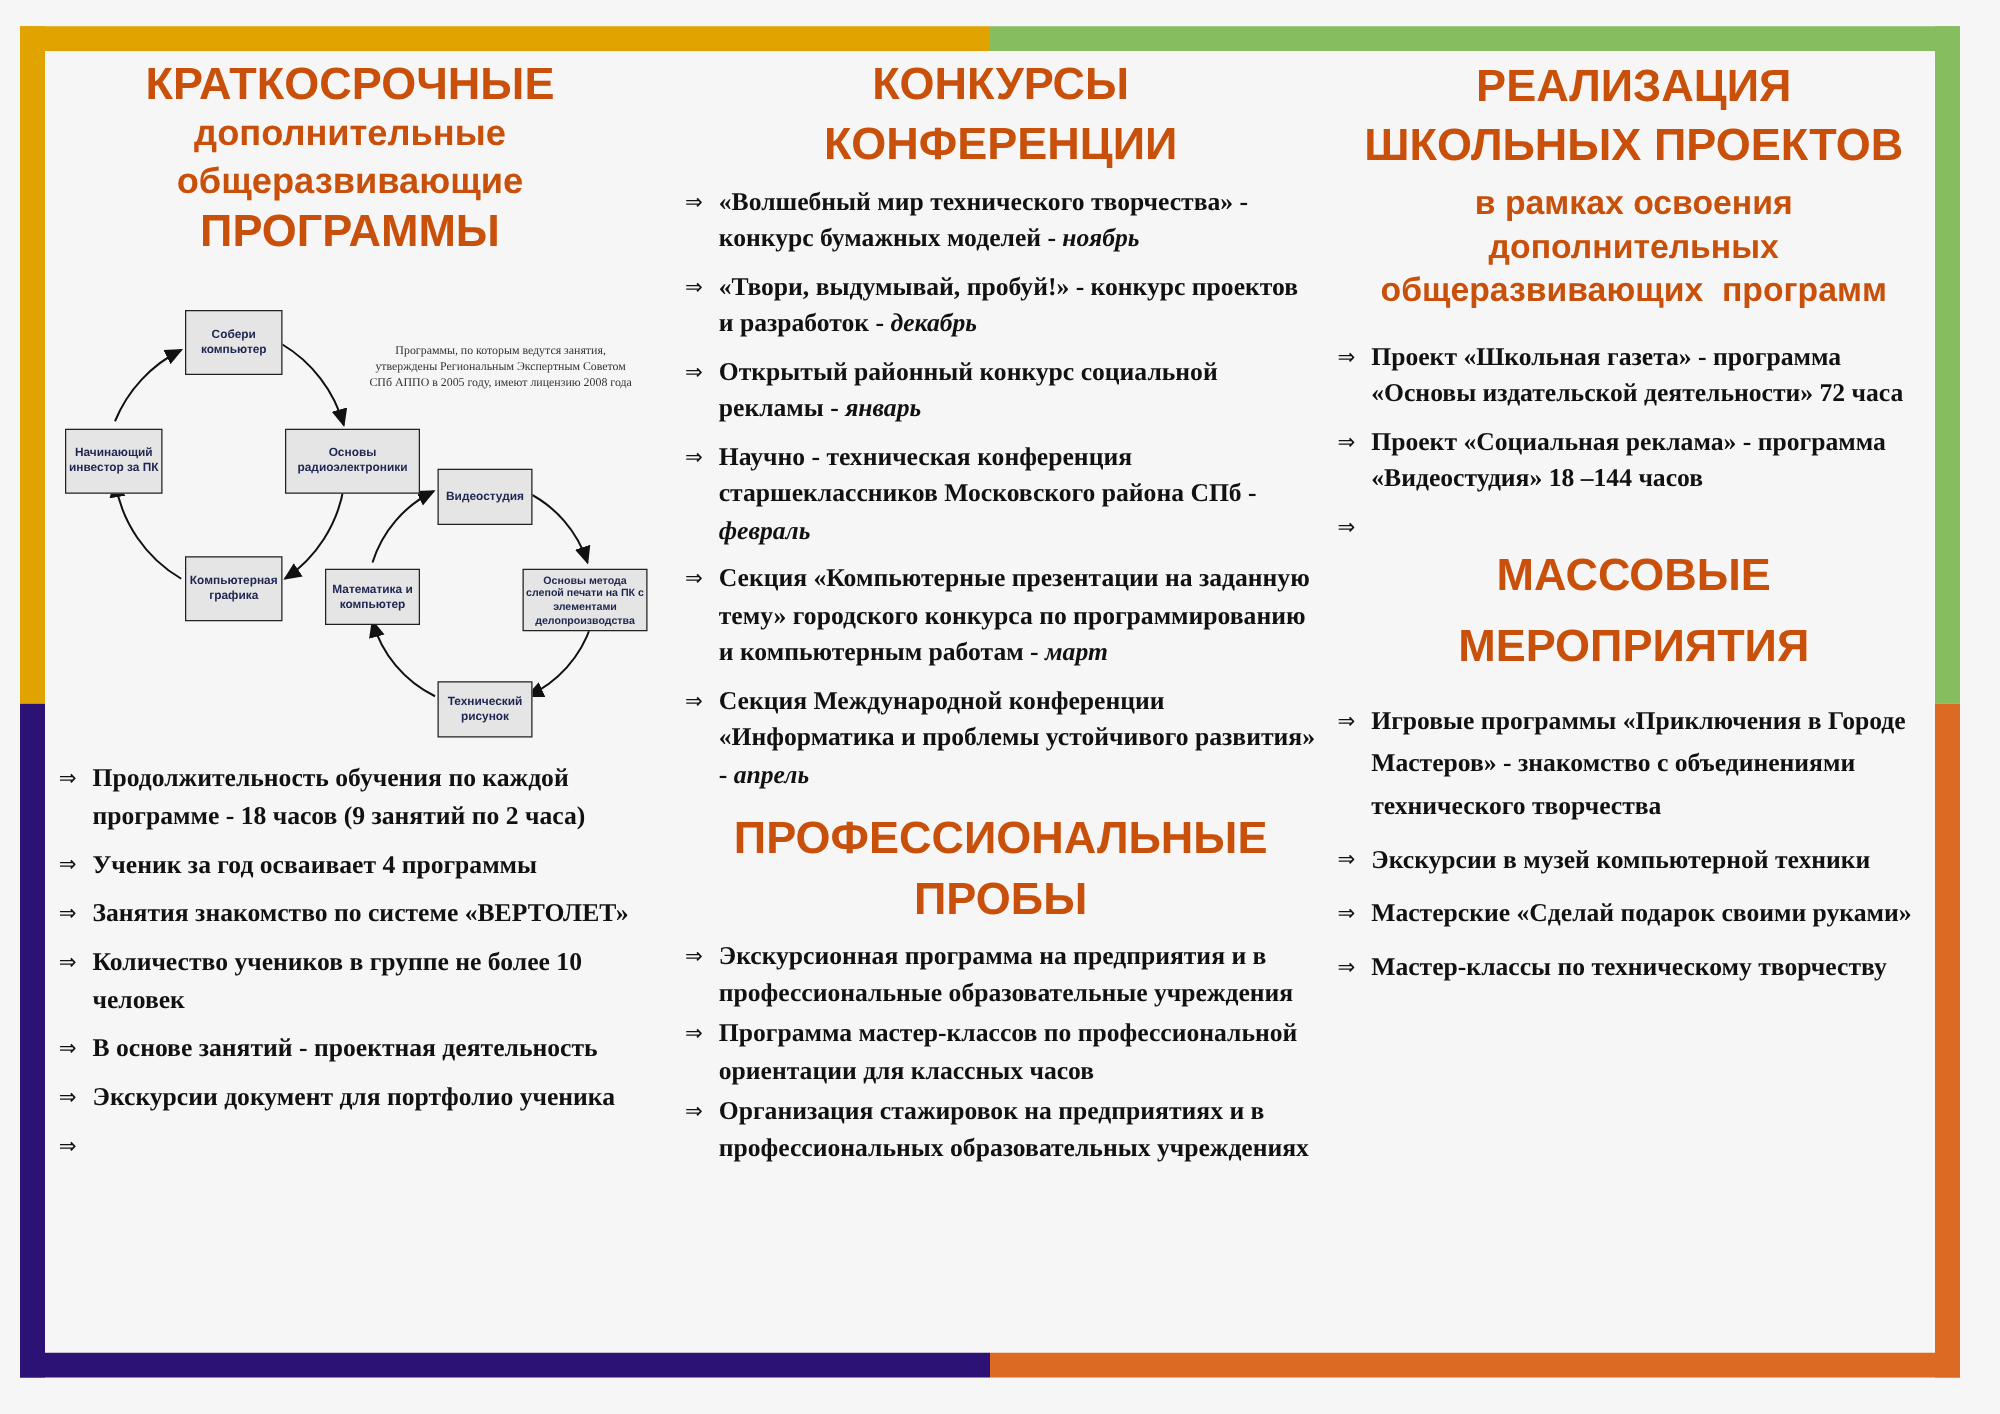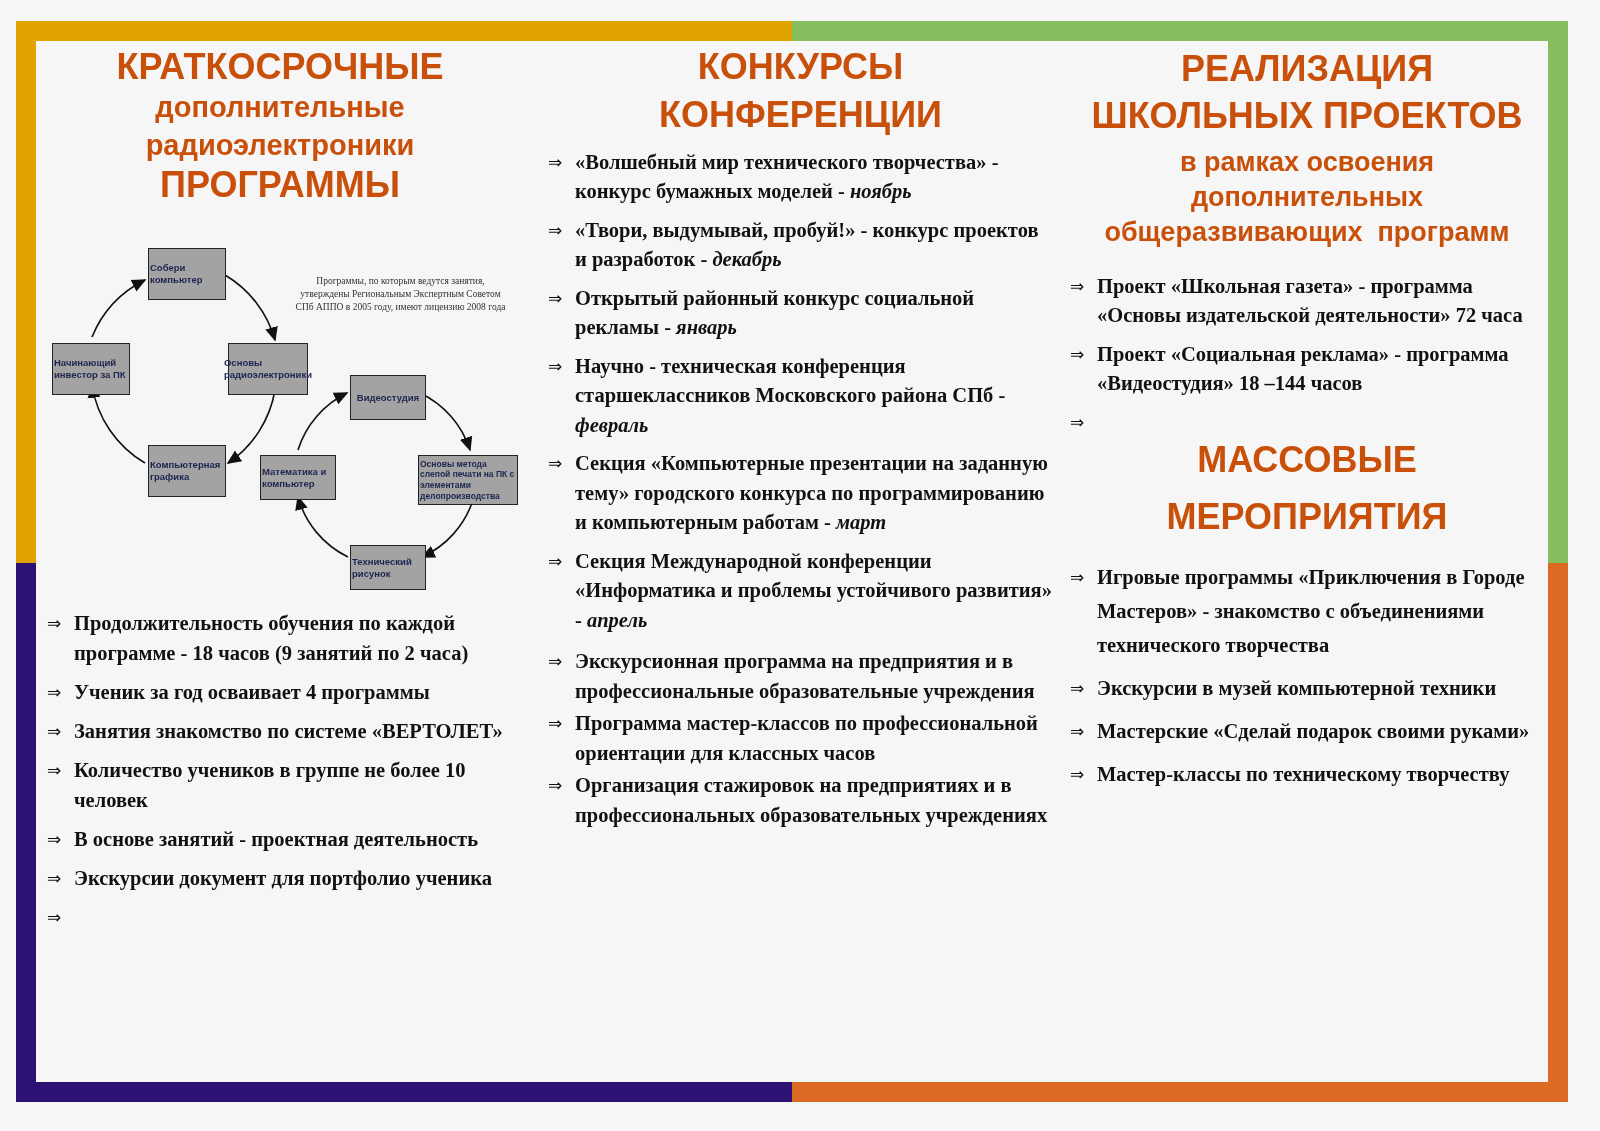--- a/index.html
+++ b/index.html
@@ -19,23 +19,23 @@
   ul.arrow-list { list-style: none; margin: 0; padding: 0; }
   ul.arrow-list li {
     position: relative; padding-left: 27px; font-weight: bold; color: #111;
     font-size: 20.5px;
   }
   ul.arrow-list li .arrow { position: absolute; left: 0; top: 0; font-weight: normal; font-family: "DejaVu Sans", sans-serif; font-size: 17px; }
   .month { font-style: italic; }
   
   .diagram { position: absolute; left: 50px; top: 245px; width: 470px; height: 355px; }
   .dbox {
-    position: absolute; border: 1.5px solid #222; background: #a3a3a3;
+    position: absolute; border: 1.5px solid #222; background: #e5e5e5;
     font-family: "Liberation Sans", sans-serif; font-weight: bold; font-size: 9.5px; color: #1d2550;
-    display: flex; align-items: center; justify-content: center; line-height: 1.25;
+    display: flex; align-items: center; justify-content: center; text-align: center; line-height: 1.25;
     box-sizing: border-box; padding: 1px;
   }
   .diag-note {
     position: absolute; left: 243px; top: 30px; width: 215px; font-family: "Liberation Serif", serif;
     font-size: 9.5px; text-align: center; color: #333; line-height: 1.35;
   }
 </style>
 </head>
 <body>
 
@@ -47,21 +47,21 @@
 <div class="frame-seg" style="left:1548px;top:563px;width:20px;height:539px;background:#DC6A22;"></div>
 <div class="frame-seg" style="left:16px;top:1082px;width:776px;height:20px;background:#2C1275;"></div>
 <div class="frame-seg" style="left:792px;top:1082px;width:776px;height:20px;background:#DC6A22;"></div>
 
 <div class="inner"></div>
 
 <div class="col" style="left:40px;top:44px;width:480px;">
   <div style="text-align:center;">
     <p class="h-title" style="font-size:36px;margin-top:2px;">КРАТКОСРОЧНЫЕ</p>
     <p class="h-title" style="font-size:29px;margin-top:4px;">дополнительные</p>
-    <p class="h-title" style="font-size:29px;margin-top:4px;">радиоэлектроники</p>
+    <p class="h-title" style="font-size:29px;margin-top:4px;">общеразвивающие</p>
     <p class="h-title" style="font-size:36px;margin-top:2px;">ПРОГРАММЫ</p>
   </div>
 </div>
 
 <div class="diagram">
   <svg width="470" height="355" style="position:absolute;left:0;top:0;">
     <defs>
       <marker id="ah" markerWidth="10" markerHeight="10" refX="8" refY="5" orient="auto">
         <path d="M0,1 L9,5 L0,9 z" fill="#111"></path>
       </marker>
@@ -72,21 +72,21 @@
     <path d="M 95 218 A 110 110 0 0 1 42 140" fill="none" stroke="#111" stroke-width="1.6" marker-end="url(#ah)"></path>
     <path d="M 42 92 A 110 110 0 0 1 95 35" fill="none" stroke="#111" stroke-width="1.6" marker-end="url(#ah)"></path>
 
     <path d="M 370 148 A 95 95 0 0 1 420 205" fill="none" stroke="#111" stroke-width="1.6" marker-end="url(#ah)"></path>
     <path d="M 423 255 A 95 95 0 0 1 372 312" fill="none" stroke="#111" stroke-width="1.6" marker-end="url(#ah)"></path>
     <path d="M 298 312 A 95 95 0 0 1 248 252" fill="none" stroke="#111" stroke-width="1.6" marker-end="url(#ah)"></path>
     <path d="M 248 205 A 95 95 0 0 1 297 148" fill="none" stroke="#111" stroke-width="1.6" marker-end="url(#ah)"></path>
   </svg>
   <div class="diag-note">Программы, по которым ведутся занятия, утверждены Региональным Экспертным Советом СПб АППО в 2005 году, имеют лицензию 2008 года</div>
   <div class="dbox" style="left:98px;top:3px;width:78px;height:52px;">Собери компьютер</div>
-  <div class="dbox" style="left:178px;top:98px;width:80px;height:52px;">Основы радиоэлектроники</div>
+  <div class="dbox" style="left:178px;top:98px;width:108px;height:52px;">Основы радиоэлектроники</div>
   <div class="dbox" style="left:98px;top:200px;width:78px;height:52px;">Компьютерная графика</div>
   <div class="dbox" style="left:2px;top:98px;width:78px;height:52px;">Начинающий инвестор за ПК</div>
   <div class="dbox" style="left:300px;top:130px;width:76px;height:45px;">Видеостудия</div>
   <div class="dbox" style="left:368px;top:210px;width:100px;height:50px;font-size:8.5px;">Основы метода слепой печати на ПК с элементами делопроизводства</div>
   <div class="dbox" style="left:300px;top:300px;width:76px;height:45px;">Технический рисунок</div>
   <div class="dbox" style="left:210px;top:210px;width:76px;height:45px;">Математика и компьютер</div>
 </div>
 
 <div class="col" style="left:47px;top:608px;width:470px;">
   <ul class="arrow-list" style="line-height:30px;">
@@ -106,20 +106,24 @@
     <p class="h-title" style="font-size:36px;margin-top:7px;">КОНФЕРЕНЦИИ</p>
   </div>
   <ul class="arrow-list" style="line-height:29.5px;margin-top:12px;">
     <li style="margin-bottom:9px;"><span class="arrow">⇒</span><span>«Волшебный мир технического творчества» - конкурс бумажных моделей  - </span><span class="month">ноябрь</span></li>
     <li style="margin-bottom:9px;"><span class="arrow">⇒</span><span>«Твори, выдумывай, пробуй!» - конкурс проектов и разработок  - </span><span class="month">декабрь</span></li>
     <li style="margin-bottom:9px;"><span class="arrow">⇒</span><span>Открытый районный конкурс социальной рекламы  - </span><span class="month">январь</span></li>
     <li style="margin-bottom:9px;"><span class="arrow">⇒</span><span>Научно - техническая конференция старшеклассников Московского района СПб  - </span><span class="month">февраль</span></li>
     <li style="margin-bottom:9px;"><span class="arrow">⇒</span><span>Секция «Компьютерные презентации на заданную  тему» городского конкурса по программированию и компьютерным работам -  </span><span class="month">март</span></li>
     <li><span class="arrow">⇒</span><span>Секция Международной конференции «Информатика и проблемы устойчивого развития»  -  </span><span class="month">апрель</span></li>
   </ul>
+  <div style="margin-top:14px;">
+    <p class="h-title" style="font-size:36px;">ПРОФЕССИОНАЛЬНЫЕ</p>
+    <p class="h-title" style="font-size:36px;margin-top:7px;">ПРОБЫ</p>
+  </div>
   <ul class="arrow-list" style="line-height:29.5px;margin-top:12px;">
     <li style="margin-bottom:3px;"><span class="arrow">⇒</span><span>Экскурсионная программа на предприятия и в профессиональные образовательные учреждения</span></li>
     <li style="margin-bottom:3px;"><span class="arrow">⇒</span><span>Программа мастер-классов по профессиональной ориентации для классных часов</span></li>
     <li><span class="arrow">⇒</span><span>Организация стажировок на предприятиях и в профессиональных образовательных учреждениях</span></li>
   </ul>
 </div>
 
 <div class="col" style="left:1068px;top:44px;width:478px;">
   <div>
     <p class="h-title" style="font-size:36px;margin-top:4px;">РЕАЛИЗАЦИЯ</p>

